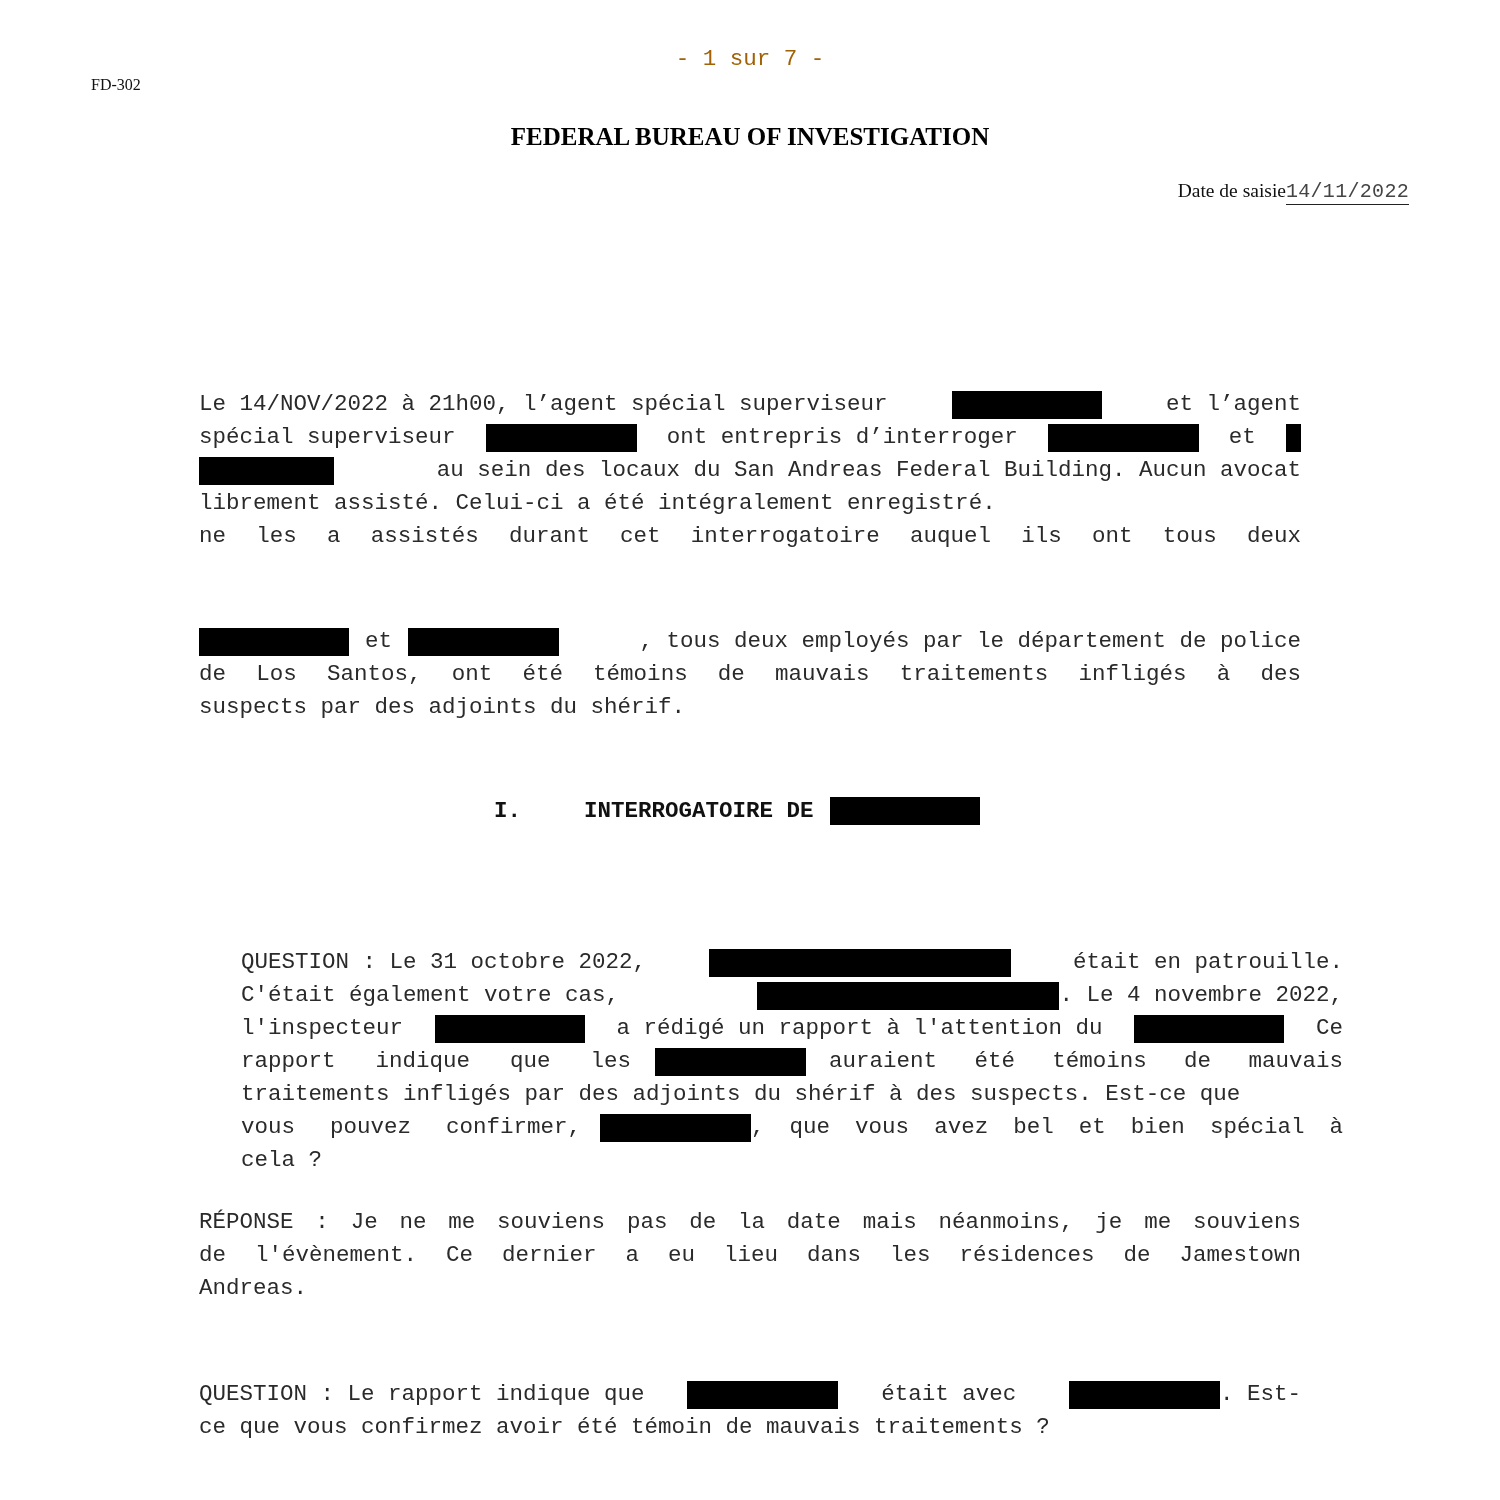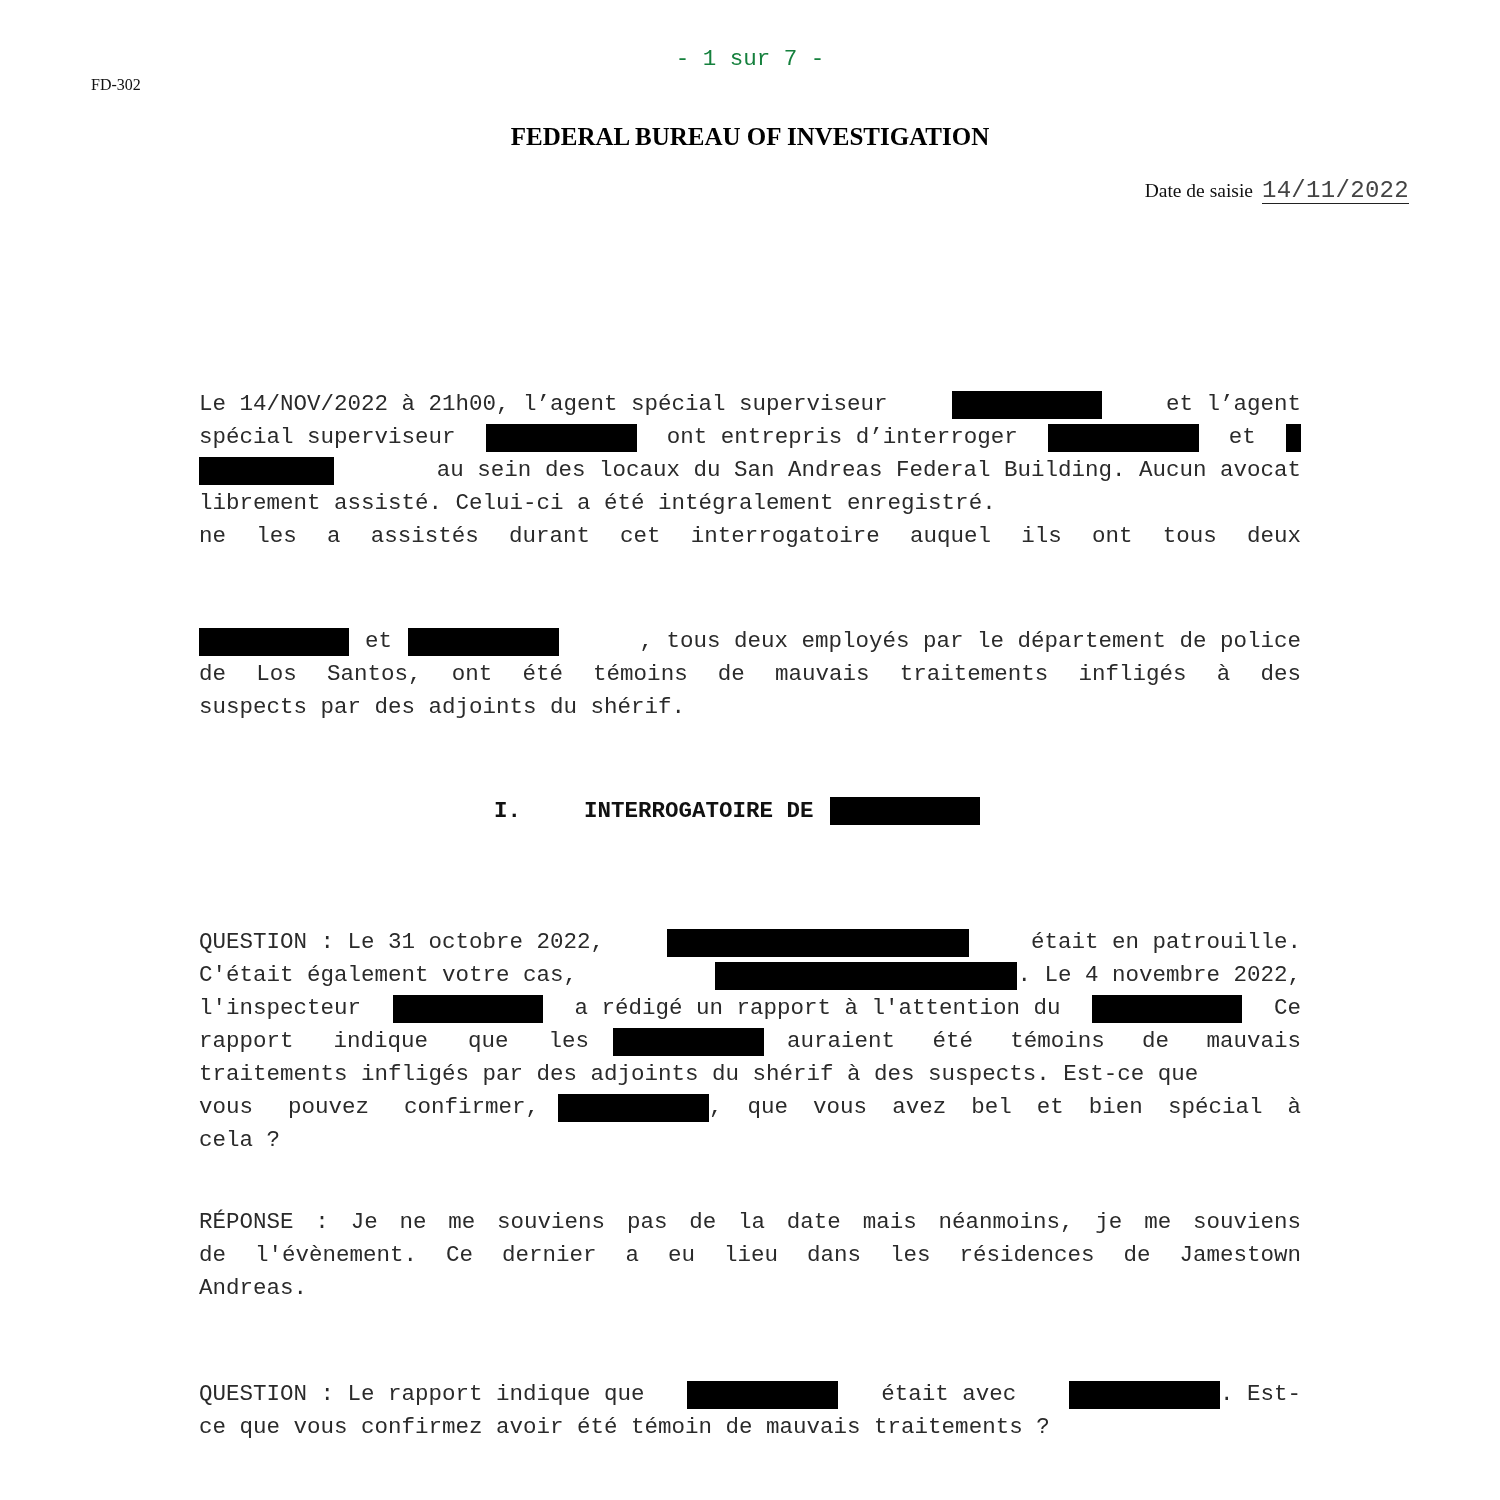--- a/index.html
+++ b/index.html
@@ -1,23 +1,23 @@
 <!DOCTYPE html>
 <html><head>
 <meta charset="utf-8">
 <style>
   html, body { margin:0; padding:0; background:#ffffff; }
   body { width:1500px; height:1500px; position:relative; overflow:hidden; color:#1a1a1a; }
   .serif { font-family: "Liberation Serif", "DejaVu Serif", serif; }
   .mono { font-family: "Liberation Mono", "DejaVu Sans Mono", monospace; }
-  #page-counter { position:absolute; top:46px; left:0; width:1500px; text-align:center; font-size:22.5px; color:#15803d; white-space:pre; }
+  #page-counter { position:absolute; top:46px; left:0; width:1500px; text-align:center; font-size:22.5px; color:#a16207; white-space:pre; }
   #form-id { position:absolute; top:76px; left:91px; font-size:16px; color:#111; }
   #agency { position:absolute; top:123px; left:0; width:1500px; text-align:center; font-size:25px; font-weight:bold; color:#000; }
   #entry-date { position:absolute; top:180px; right:91px; font-size:19.5px; color:#111; display:flex; align-items:baseline; }
-  #entry-date .val { font-size:24px; color:#444; border-bottom:1.5px solid #222; margin-left:9px; padding-bottom:1px; line-height:22px; letter-spacing:0.3px; }
+  #entry-date .val { font-size:20px; color:#444; border-bottom:1.5px solid #222; padding-bottom:1px; line-height:22px; letter-spacing:0.3px; }
   .para { position:absolute; left:199px; width:1102px; font-size:22.5px; line-height:33px; color:#2a2a2a; }
   .line { display:flex; justify-content:space-between; align-items:center; height:33px; white-space:pre; }
   .line.last { justify-content:flex-start; gap:13.5px; }
   .line.last.tight { gap:0; }
   .redact { display:inline-block; background:#000; height:28px; vertical-align:middle; }
   #section-heading { position:absolute; top:797px; left:494px; font-size:22.5px; font-weight:bold; color:#111; display:flex; align-items:center; white-space:pre; }
   #section-heading .num { width:90px; }
   #section-heading .redact { margin-left:16px; width:150px; height:28px; }
 </style>
 </head>
@@ -73,21 +73,21 @@
     <span>suspects par des adjoints du shérif.</span>
   </div>
 </div>
 
 <div id="section-heading" class="mono">
   <span class="num">I.</span>
   <span>INTERROGATOIRE DE</span>
   <span class="redact"></span>
 </div>
 
-<div class="para mono" style="top:926px;">
+<div class="para mono" style="top:946px;margin-left:42px;">
   <div class="line">
     <span>QUESTION : Le 31 octobre 2022,</span>
     <span class="redact" style="width:302px;"></span>
     <span>était en patrouille.</span>
   </div>
   <div class="line">
     <span>C'était également votre cas,</span>
     <span style="display:flex; align-items:center; white-space:pre;">
       <span class="redact" style="width:302px;"></span>
       <span>. Le 4 novembre 2022,</span>

